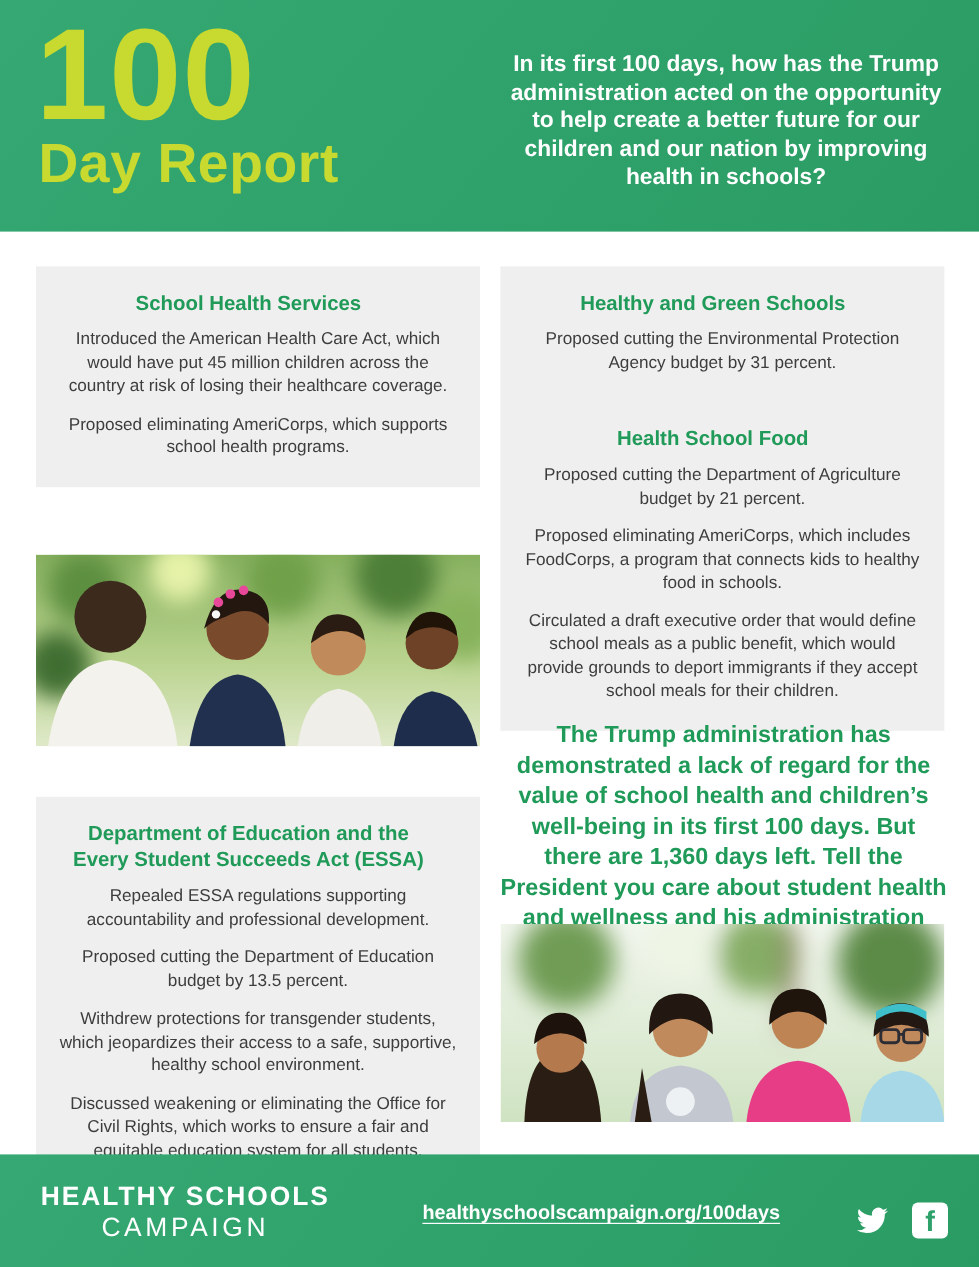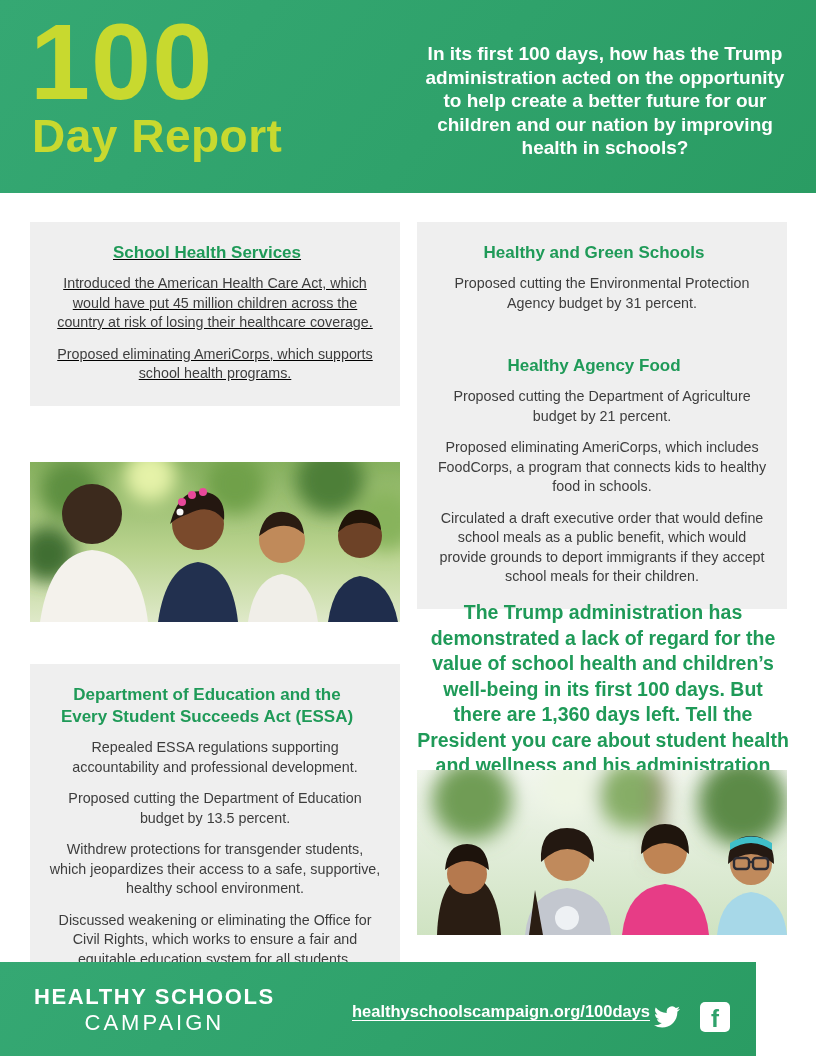--- a/index.html
+++ b/index.html
@@ -37,38 +37,38 @@
   }
   .card h2 {
     color:#1f9a58; font-size:17px; font-weight:700;
     line-height:22px; margin-bottom:10px; max-width:318px;
   }
   .card p {
     color:#3d3d3d; font-size:14.3px; line-height:19.5px; margin-top:12px;
   }
   .card p:first-of-type { margin-top:0; }
 
-  #card-school-health { left:30px;  top:222px;text-decoration:underline; }
+  #card-school-health { left:30px;  top:222px; }
   #card-education     { left:30px;  top:664px; }
   #card-green-schools { left:417px; top:222px; }
   #card-school-food   { left:417px; top:335px; }
 
   .photo { position:absolute; overflow:hidden; }
   #photo-left  { left:30px;  top:462px; width:370px; height:160px; }
   #photo-right { left:417px; top:770px; width:370px; height:165px; }
   .photo svg { display:block; }
 
   .callout {
     position:absolute; left:417px; top:600px; width:372px;
     color:#1f9a58; font-weight:700; font-size:19.5px; line-height:25.5px;
   }
 
   
   .footer {
-    position:absolute; left:0; top:962px; width:756px; height:94px;
+    position:absolute; left:0; top:962px; width:816px; height:94px;
     background:linear-gradient(130deg,#35a873 0%, #2fa26b 55%, #2a9c63 100%);
     color:#ffffff;
   }
   .brand { position:absolute; left:34px; top:22px; }
   .brand-line1 { font-size:22px; font-weight:700; letter-spacing:1.6px; line-height:26px; }
   .brand-line2 { font-size:22px; font-weight:400; letter-spacing:3px;   line-height:26px; }
   .footer-link {
     position:absolute; left:352px; top:40px;
     color:#ffffff; font-size:16.5px; font-weight:700;
     text-decoration:underline; text-underline-offset:3px; cursor:pointer;
@@ -145,21 +145,21 @@
     <p>Withdrew protections for transgender students, which jeopardizes their access to a safe, supportive, healthy school environment.</p>
     <p>Discussed weakening or eliminating the Office for Civil Rights, which works to ensure a fair and equitable education system for all students.</p>
   </section>
 
   <section class="card" id="card-green-schools">
     <h2>Healthy and Green Schools</h2>
     <p>Proposed cutting the Environmental Protection Agency budget by 31 percent.</p>
   </section>
 
   <section class="card" id="card-school-food">
-    <h2>Healthy Agency Food</h2>
+    <h2>Health School Food</h2>
     <p>Proposed cutting the Department of Agriculture budget by 21 percent.</p>
     <p>Proposed eliminating AmeriCorps, which includes FoodCorps, a program that connects kids to healthy food in schools.</p>
     <p>Circulated a draft executive order that would define school meals as a public benefit, which would provide grounds to deport immigrants if they accept school meals for their children.</p>
   </section>
 
   <div class="callout">The Trump administration has demonstrated a lack of regard for the value of school health and children’s well-being in its first 100 days. But there are 1,360 days left. Tell the President you care about student health and wellness and his administration should, too!</div>
 
   <div class="photo" id="photo-right">
     <svg width="370" height="165" viewBox="0 0 370 165" preserveAspectRatio="none">
       <defs>

